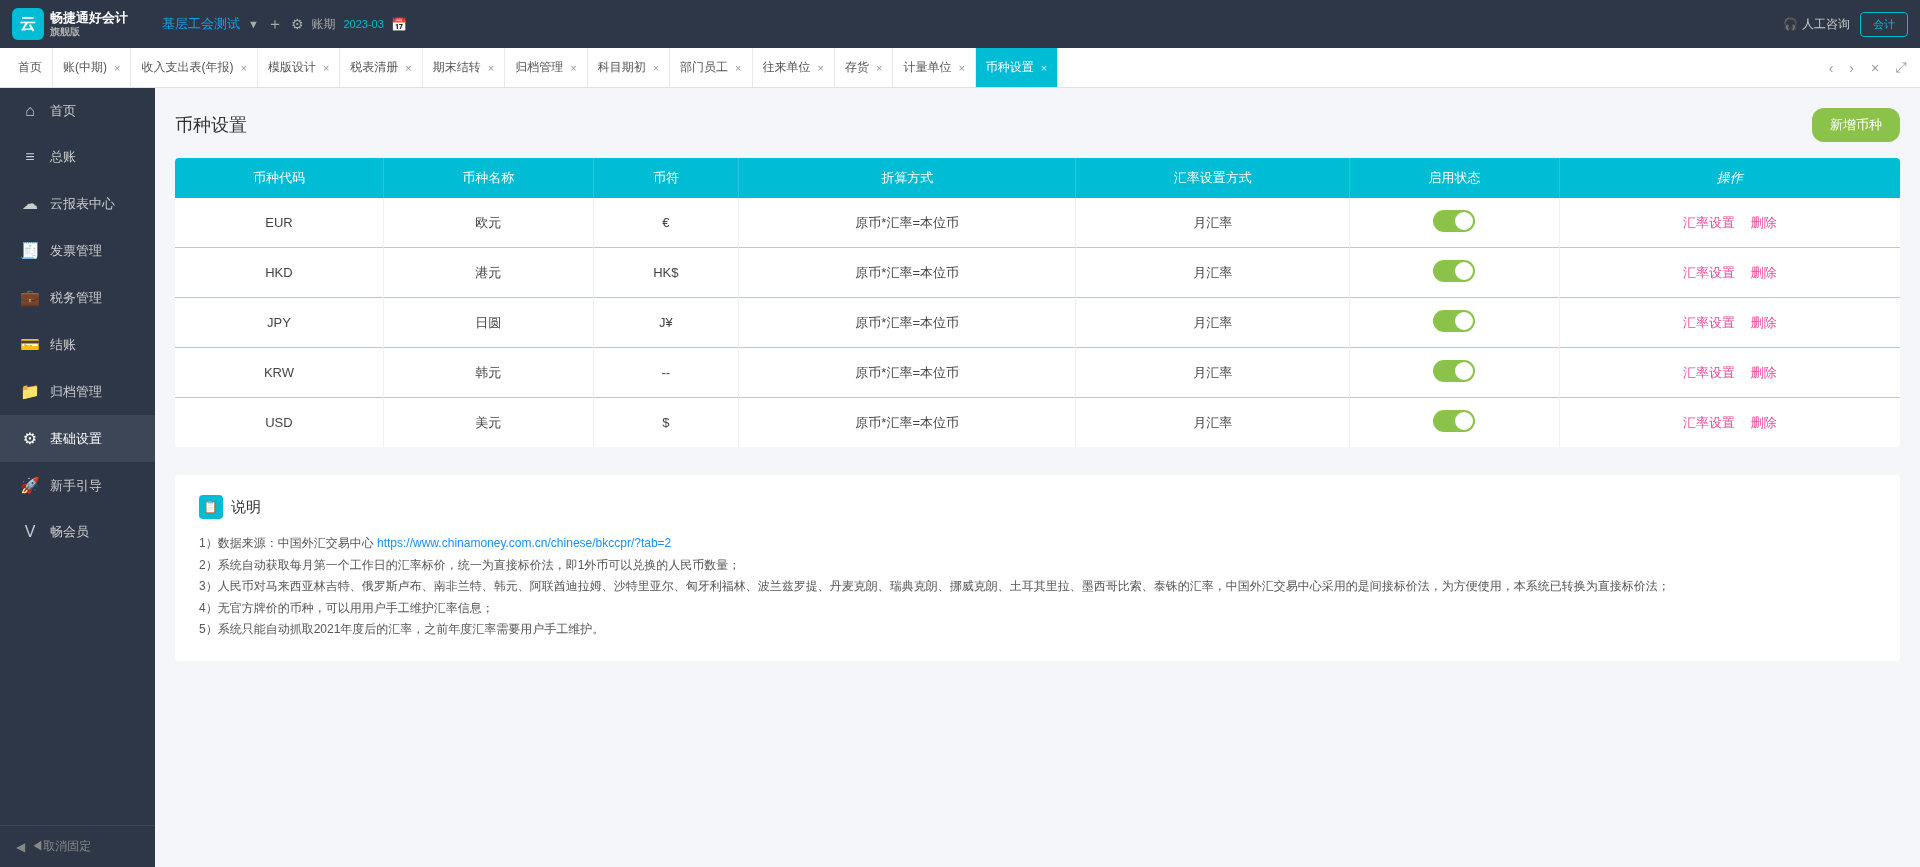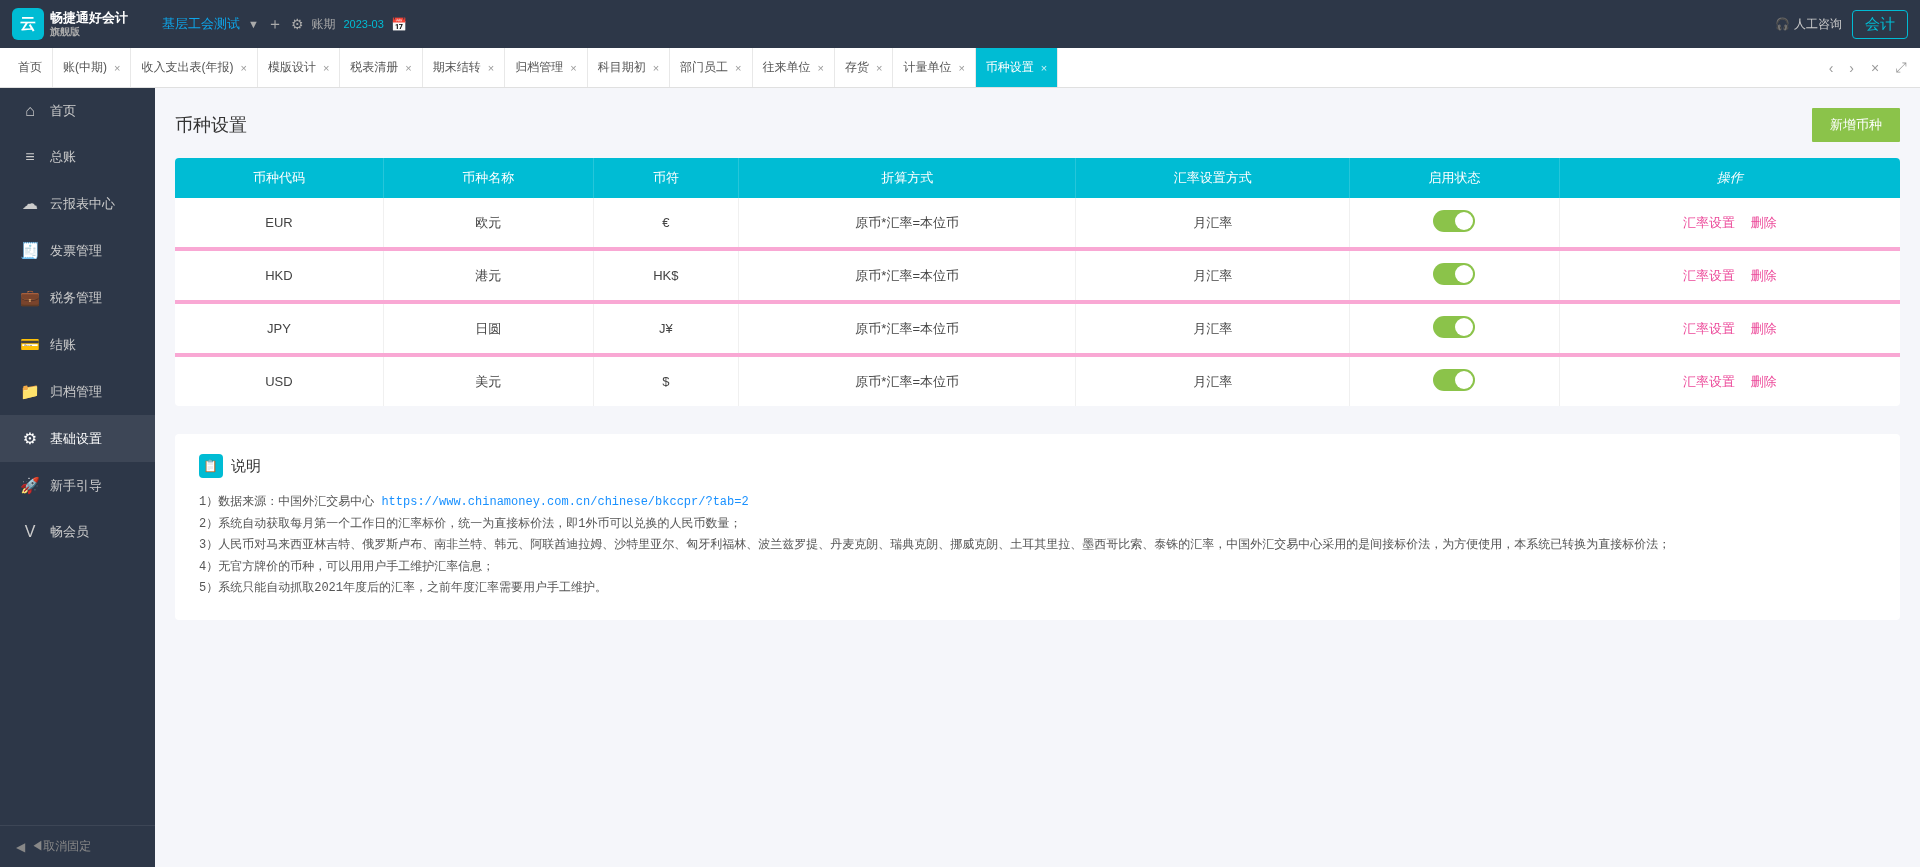--- a/index.html
+++ b/index.html
@@ -30,21 +30,21 @@
     .period-value { color: #00bcd4; font-size: 11px; }
     .calendar-icon { color: #00bcd4; font-size: 13px; }
 
     .header-right {
       display: flex; align-items: center; gap: 10px;
     }
     .support-btn {
       display: flex; align-items: center; gap: 4px; color: #ccc; font-size: 12px; cursor: pointer;
     }
     .account-btn {
-      background: transparent; border: 1px solid #00bcd4; color: #00bcd4; padding: 4px 12px; border-radius: 4px; font-size: 15px; cursor: pointer;
+      background: transparent; border: 1px solid #00bcd4; color: #00bcd4; padding: 4px 12px; border-radius: 4px; font-size: 11px; cursor: pointer;
     }
 
     
     .tab-bar {
       display: flex; align-items: center; background: #fff; border-bottom: 1px solid #e0e0e0; height: 40px; padding: 0 8px; flex-shrink: 0; overflow: hidden;
     }
     .tab-item {
       display: flex; align-items: center; padding: 0 10px; height: 40px; font-size: 12px; color: #555; cursor: pointer; white-space: nowrap; border-right: 1px solid #e8e8e8; gap: 4px;
     }
     .tab-item.active {
@@ -84,37 +84,37 @@
     }
 
     
     .page-title-row {
       display: flex; align-items: center; justify-content: space-between; margin-bottom: 16px;
     }
     .page-title {
       font-size: 18px; color: #333; font-weight: 500;
     }
     .new-btn {
-      background: #8bc34a; color: white; border: none; padding: 8px 18px; border-radius: 1px; font-size: 13px; cursor: pointer; font-family: inherit;
+      background: #8bc34a; color: white; border: none; padding: 8px 18px; border-radius: 12px; font-size: 13px; cursor: pointer; font-family: inherit;
     }
 
     
     .data-table {
       width: 100%; border-collapse: collapse; background: white; border-radius: 4px; overflow: hidden;
     }
     .data-table thead tr {
       background: #00bcd4;
       padding-left: 36px;
     }
     .data-table thead th {
       color: white; padding: 11px 16px; font-size: 13px; font-weight: normal; text-align: center; border-right: 1px solid rgba(255,255,255,0.15);
     }
     .data-table thead th:last-child { border-right: none; font-style: italic; }
     .data-table tbody tr {
-      border-bottom: 4px solid #f9a8d4;
+      border-bottom: 1px solid #f9a8d4;
     }
     .data-table tbody tr:last-child { border-bottom: none; }
     .data-table tbody td {
       padding: 12px 16px; text-align: center; color: #444; font-size: 13px; border-right: 1px solid #f0f0f0;
     }
     .data-table tbody td:last-child { border-right: none; }
 
     
     .toggle {
       display: inline-flex; align-items: center; cursor: pointer;
@@ -138,21 +138,21 @@
     .note-title {
       display: flex; align-items: center; gap: 8px; font-size: 15px; color: #333; margin-bottom: 14px; font-weight: 500;
     }
     .note-icon {
       width: 24px; height: 24px; background: #00bcd4; border-radius: 4px; display: flex; align-items: center; justify-content: center; color: white; font-size: 12px;
     }
     .note-list {
       list-style: none; padding: 0;
     }
     .note-list li {
-      font-size: 12px; color: #555; line-height: 1.8; font-family: Liberation Mono, monospace;
+      font-size: 12px; color: #555; line-height: 1.8;
     }
     .note-link {
       color: #1890ff; text-decoration: none;
     }
   </style>
 </head>
 <body>
 
 <div class="top-header">
   <div class="logo-area">
@@ -361,20 +361,38 @@
             <div class="toggle-thumb"></div>
           </div>
         </div>
       </td>
       <td>
         <span class="action-link">汇率设置</span>
         <span class="action-link">删除</span>
       </td>
     </tr>
           <tr>
+      <td>KRW</td>
+      <td>韩元</td>
+      <td>--</td>
+      <td>原币*汇率=本位币</td>
+      <td>月汇率</td>
+      <td>
+        <div class="toggle">
+          <div class="toggle-track">
+            <div class="toggle-thumb"></div>
+          </div>
+        </div>
+      </td>
+      <td>
+        <span class="action-link">汇率设置</span>
+        <span class="action-link">删除</span>
+      </td>
+    </tr>
+          <tr>
       <td>USD</td>
       <td>美元</td>
       <td>$</td>
       <td>原币*汇率=本位币</td>
       <td>月汇率</td>
       <td>
         <div class="toggle">
           <div class="toggle-track">
             <div class="toggle-thumb"></div>
           </div>

